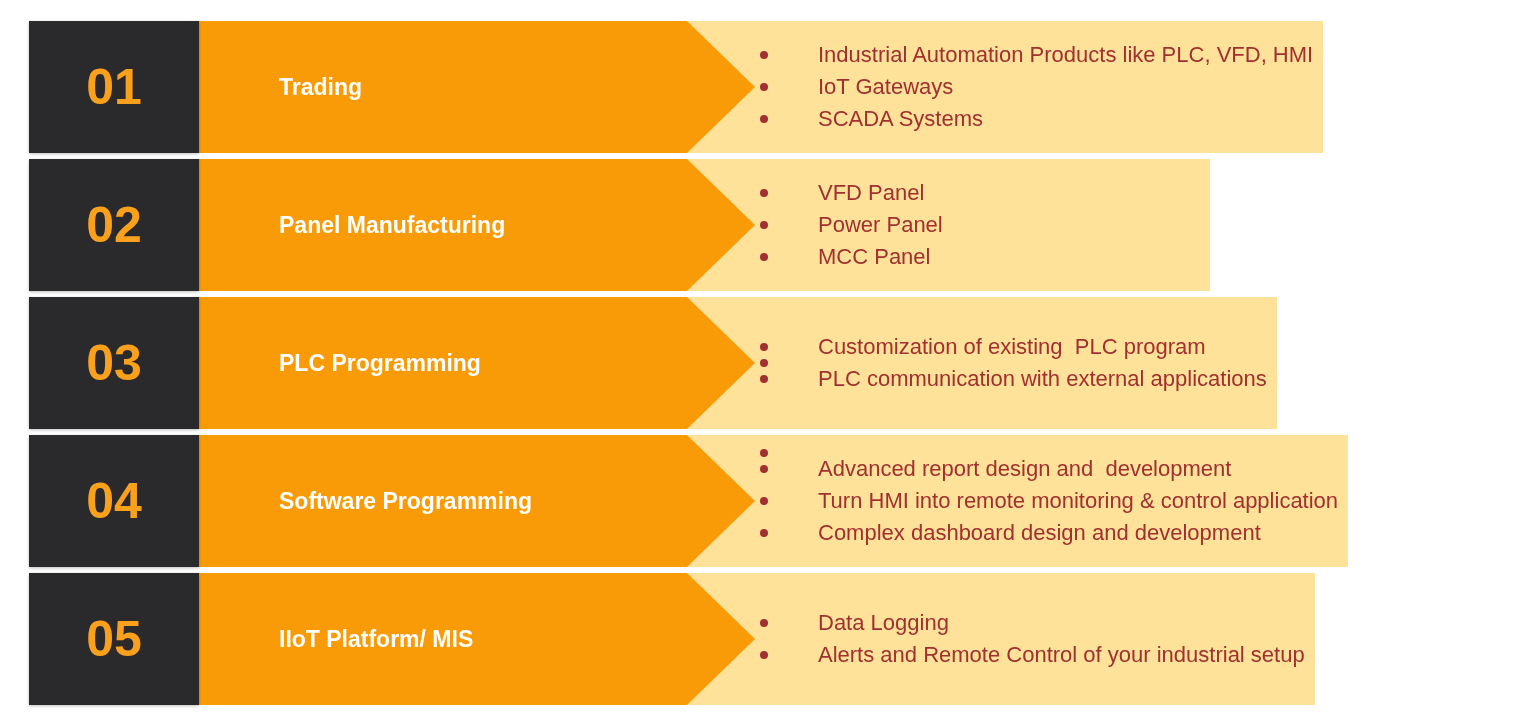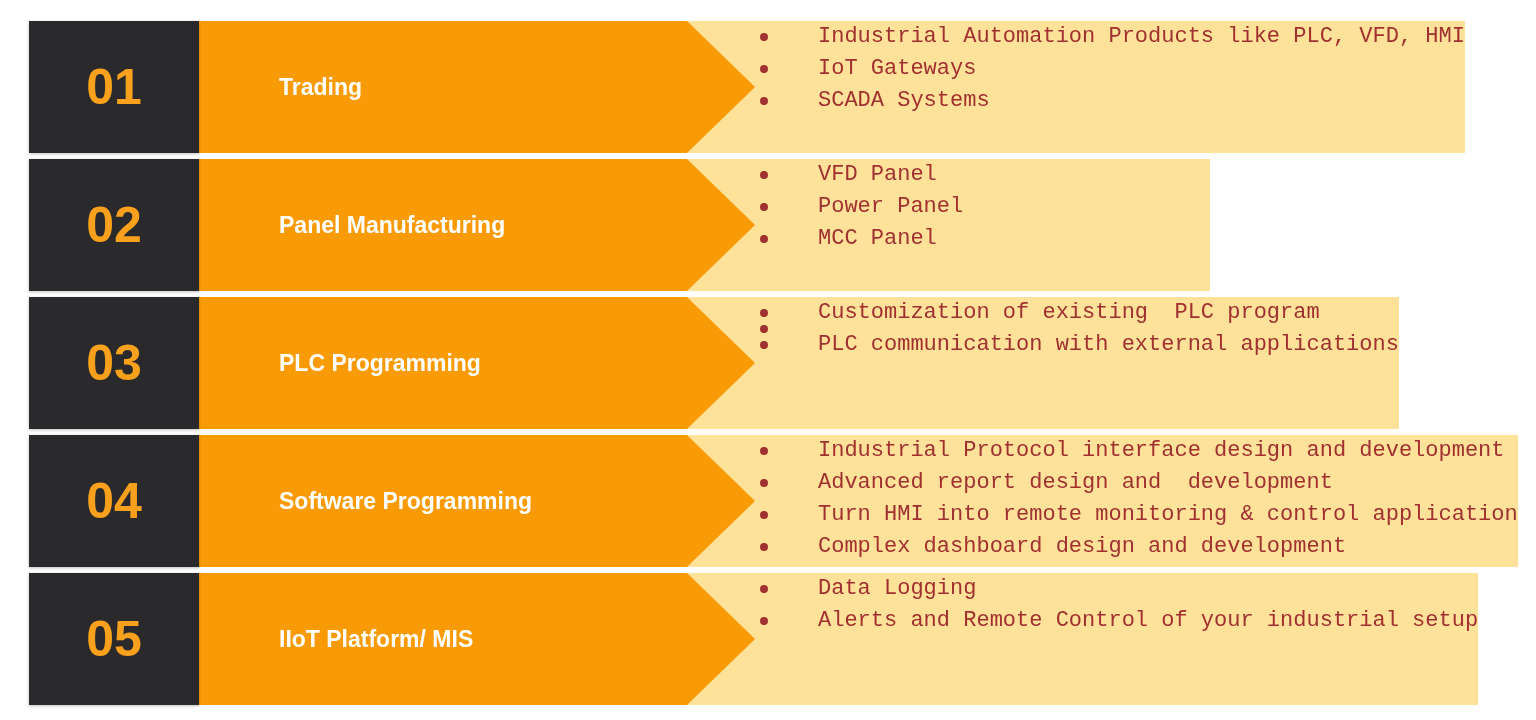--- a/index.html
+++ b/index.html
@@ -65,22 +65,23 @@
     border-bottom:66px solid transparent;
     border-left:68px solid var(--banner-bg);
   }
   .detail{
     flex:1 1 auto;
     background:var(--detail-bg);
     position:relative;
     z-index:1;
     display:flex;
     flex-direction:column;
+    justify-content:center;
     padding-left:67px;
-    font-family:Liberation Mono, monospace;
+    padding-right:10px;
   }
   .detail ul{
     list-style:none;
   }
   .detail li{
     position:relative;
     padding-left:64px;
     color:var(--bullet-text);
     font-size:22px;
     line-height:32px;
@@ -147,21 +148,21 @@
   </div>
 
   <div class="row">
     <div class="num">04</div>
     <div class="banner">
       <span class="title">Software Programming</span>
       <span class="arrow"></span>
     </div>
     <div class="detail">
       <ul>
-            <li><span class="dot"></span><span class="bullet-text">Industrial Protocol interface design and development</span></li>
+            <li><span class="dot"></span></li>
             <li><span class="dot"></span><span class="bullet-text">Advanced report design and  development</span></li>
             <li><span class="dot"></span><span class="bullet-text">Turn HMI into remote monitoring &amp; control application</span></li>
             <li><span class="dot"></span><span class="bullet-text">Complex dashboard design and development</span></li>
           </ul>
     </div>
   </div>
 
   <div class="row">
     <div class="num">05</div>
     <div class="banner">

